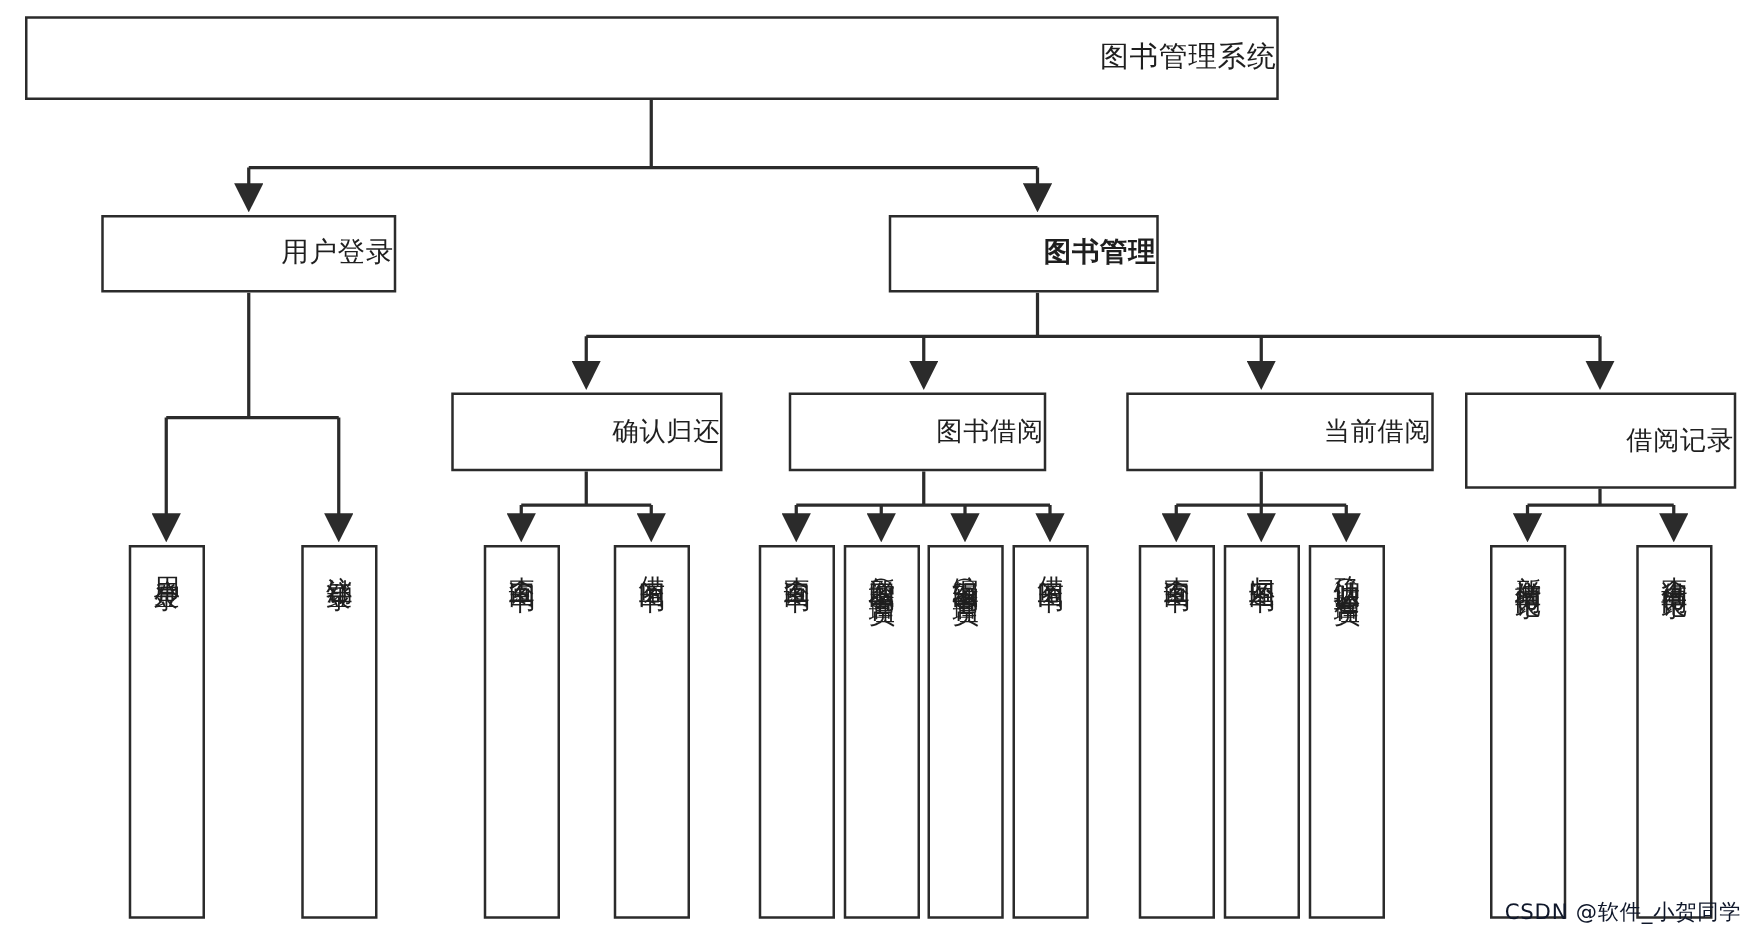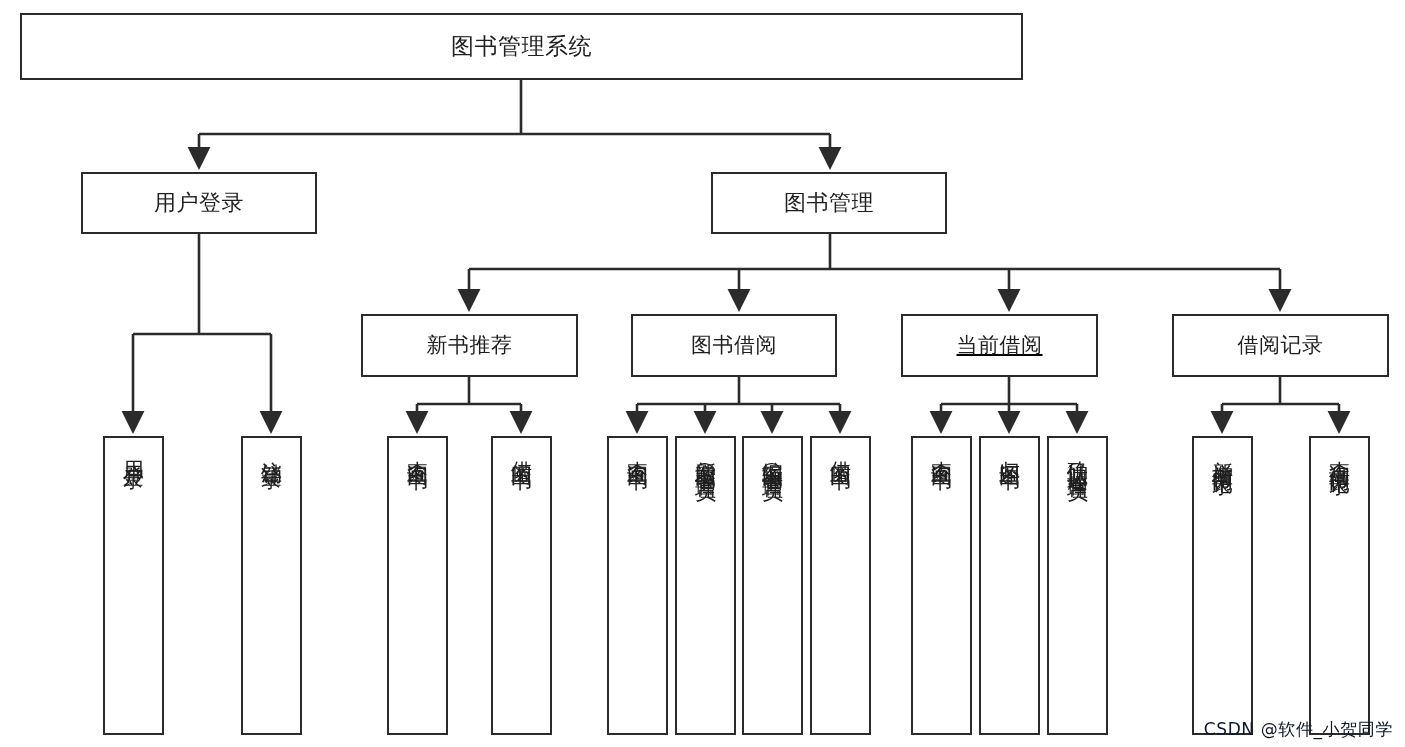--- a/index.html
+++ b/index.html
@@ -25,21 +25,21 @@
     width: 1405px;
     height: 747px;
   }
   .node {
     position: absolute;
     box-sizing: border-box;
     background: #ffffff;
     border: 2.4px solid #2b2b2b;
     display: flex;
     align-items: center;
-    justify-content: center;
+    justify-content: flex-end;
     z-index: 2;
   }
   .node-label {
     color: #1f1f1f;
     letter-spacing: 0.5px;
     white-space: nowrap;
     line-height: 1.18;
   }
   .node-root .node-label {
     font-size: 23px;
@@ -131,34 +131,34 @@
     </g>
   </svg>
 
   <div class="node node-root" style="left:20px; top:13px; width:1003px; height:67px;">
     <span class="node-label">图书管理系统</span>
   </div>
 
   <div class="node node-level1" style="left:81px; top:172px; width:236px; height:62px;">
     <span class="node-label">用户登录</span>
   </div>
-  <div class="node node-level1" style="left:711px; top:172px; width:236px; height:62px;">
+  <div class="node node-level1" style="left:711px; top:172px; width:216px; height:62px;font-weight:bold;">
     <span class="node-label">图书管理</span>
   </div>
 
   <div class="node node-level2" style="left:361px; top:314px; width:217px; height:63px;">
-    <span class="node-label">新书推荐</span>
+    <span class="node-label">确认归还</span>
   </div>
   <div class="node node-level2" style="left:631px; top:314px; width:206px; height:63px;">
     <span class="node-label">图书借阅</span>
   </div>
-  <div class="node node-level2" style="left:901px; top:314px; width:197px; height:63px;text-decoration:underline;">
+  <div class="node node-level2" style="left:901px; top:314px; width:246px; height:63px;">
     <span class="node-label">当前借阅</span>
   </div>
-  <div class="node node-level2" style="left:1172px; top:314px; width:217px; height:63px;">
+  <div class="node node-level2" style="left:1172px; top:314px; width:217px; height:77px;">
     <span class="node-label">借阅记录</span>
   </div>
 
   <div class="node node-leaf" style="left:103px; top:436px; width:61px; height:299px;">
     <span class="node-label">用户登录</span>
   </div>
   <div class="node node-leaf" style="left:241px; top:436px; width:61px; height:299px;">
     <span class="node-label">注销登录</span>
   </div>
 

